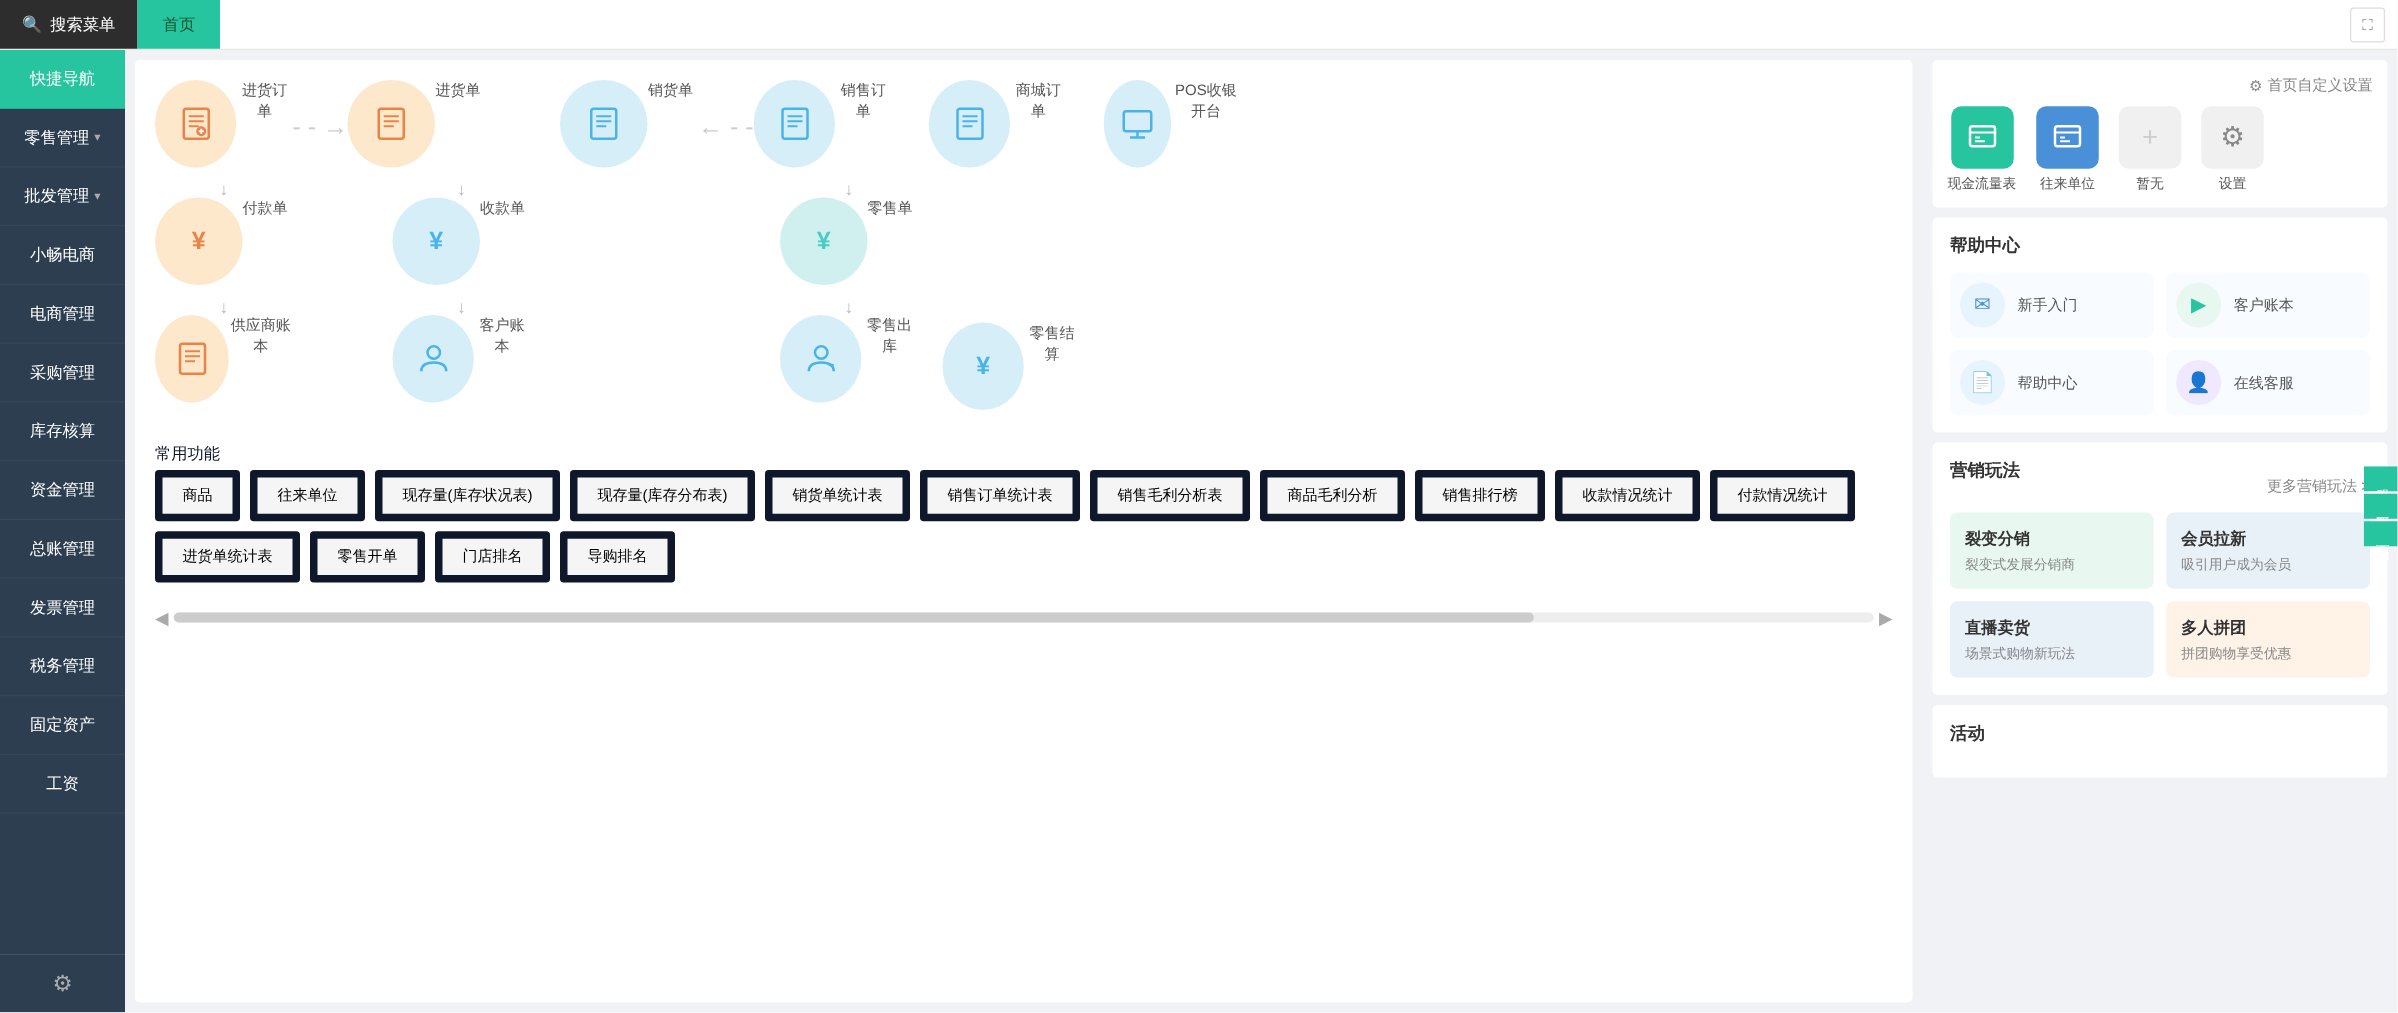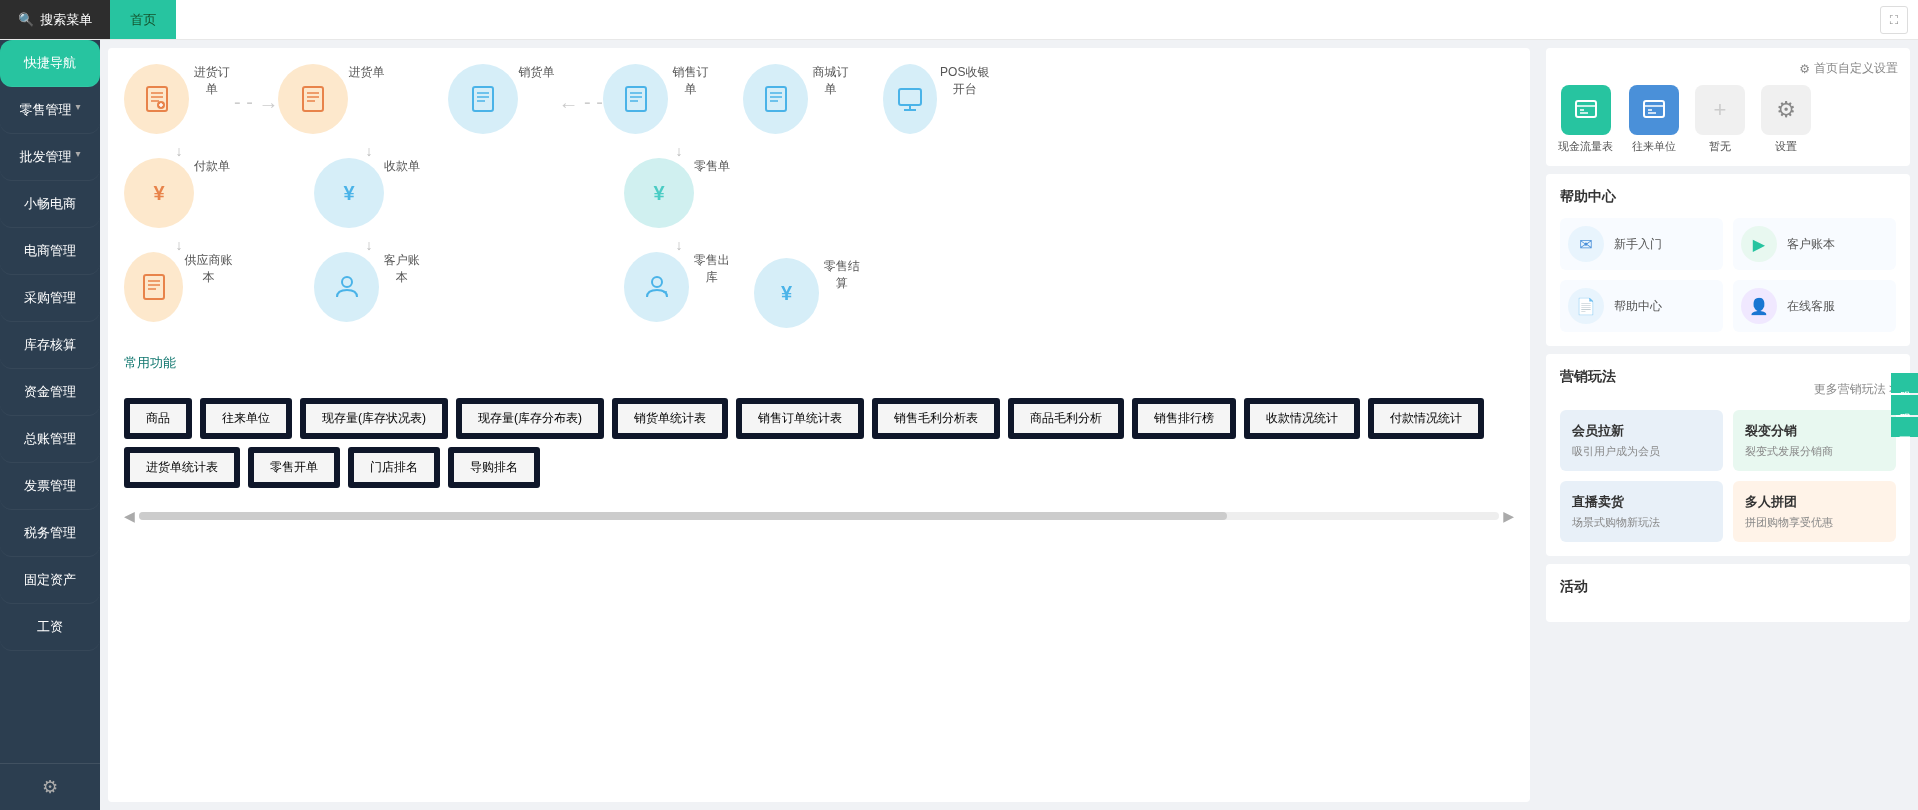--- a/index.html
+++ b/index.html
@@ -10,42 +10,42 @@
     .search-menu { background: #2d2d2d; color: #fff; padding: 0 18px; height: 100%; display: flex; align-items: center; font-size: 13px; cursor: pointer; min-width: 100px; }
     .tab-home { background: #27c4a0; color: #14532d; padding: 0 20px; height: 100%; display: flex; align-items: center; font-size: 13px; cursor: pointer; }
     .top-right { margin-left: auto; display: flex; align-items: center; padding-right: 10px; }
     .fullscreen-btn { width: 28px; height: 28px; display: flex; align-items: center; justify-content: center; cursor: pointer; color: #888; border: 1px solid #ddd; border-radius: 3px; font-size: 12px; }
 
     
     .main-layout { display: flex; flex: 1; overflow: hidden; }
 
     
     .sidebar { width: 100px; background: #2c3e50; color: #fff; display: flex; flex-direction: column; flex-shrink: 0; overflow-y: auto; }
-    .sidebar-item { padding: 14px 12px; text-align: center; font-size: 13px; cursor: pointer; border-bottom: 1px solid rgba(255,255,255,0.05); display: flex; align-items: flex-start; justify-content: center; gap: 4px; border-radius: 12px; }
+    .sidebar-item { padding: 14px 12px; text-align: center; font-size: 13px; cursor: pointer; border-bottom: 1px solid rgba(255,255,255,0.05); display: flex; align-items: center; justify-content: center; gap: 4px; }
     .sidebar-item.active { background: #27c4a0; }
     .sidebar-item .arrow { font-size: 10px; color: #aaa; }
     .sidebar-bottom { margin-top: auto; border-top: 1px solid rgba(255,255,255,0.1); padding: 12px 0; text-align: center; cursor: pointer; }
 
     
     .content-area { flex: 1; display: flex; overflow: hidden; }
 
     
     .main-content { flex: 1; overflow: auto; background: #fff; margin: 8px; border-radius: 4px; padding: 16px; }
 
     
     .flow-section { margin-bottom: 20px; }
     .flow-node { display: flex; align-items: flex-start; width: 110px; flex-shrink: 0; }
     .flow-circle { width: 70px; height: 70px; border-radius: 50%; display: flex; align-items: center; justify-content: center; font-size: 26px; margin-bottom: 6px; }
     .circle-orange { background: #fde8cc; color: #e8834a; }
     .circle-blue { background: #d6eef8; color: #4ab3e8; }
     .circle-teal { background: #d0f0f0; color: #4accc4; }
     .flow-label { font-size: 12px; color: #555; text-align: center; }
 
     
-    .section-title { font-size: 13px; color: #0f766e; margin-bottom: 26px; font-weight: 500; }
+    .section-title { font-size: 13px; color: #0f172a; margin-bottom: 4px; font-weight: 500; }
     .func-grid { display: flex; flex-wrap: wrap; gap: 8px; }
     .func-btn { background: #f5f5f5; border: 6px solid #0f172a; border-radius: 3px; padding: 6px 16px; font-size: 12px; color: #000000; cursor: pointer; white-space: nowrap; }
 
     
     .scrollbar-row { display: flex; align-items: center; margin-top: 10px; gap: 4px; }
     .scroll-arrow { color: #aaa; font-size: 14px; cursor: pointer; }
     .scroll-track { flex: 1; height: 8px; background: #eee; border-radius: 4px; }
     .scroll-thumb { width: 80%; height: 8px; background: #ccc; border-radius: 4px; }
 
     
@@ -445,27 +445,27 @@
           </div>
         </div>
       </div>
 
       <div class="marketing-section">
         <div class="marketing-header">
           <span class="section-header">营销玩法</span>
           <span class="more-link">更多营销玩法 &gt;</span>
         </div>
         <div class="marketing-grid">
+          <div class="marketing-item green">
+            <div class="marketing-item-title">裂变分销</div>
+            <div class="marketing-item-desc">裂变式发展分销商</div>
+          </div>
           <div class="marketing-item blue">
             <div class="marketing-item-title">会员拉新</div>
             <div class="marketing-item-desc">吸引用户成为会员</div>
-          </div>
-          <div class="marketing-item green">
-            <div class="marketing-item-title">裂变分销</div>
-            <div class="marketing-item-desc">裂变式发展分销商</div>
           </div>
           <div class="marketing-item blue">
             <div class="marketing-item-title">直播卖货</div>
             <div class="marketing-item-desc">场景式购物新玩法</div>
           </div>
           <div class="marketing-item orange">
             <div class="marketing-item-title">多人拼团</div>
             <div class="marketing-item-desc">拼团购物享受优惠</div>
           </div>
         </div>

